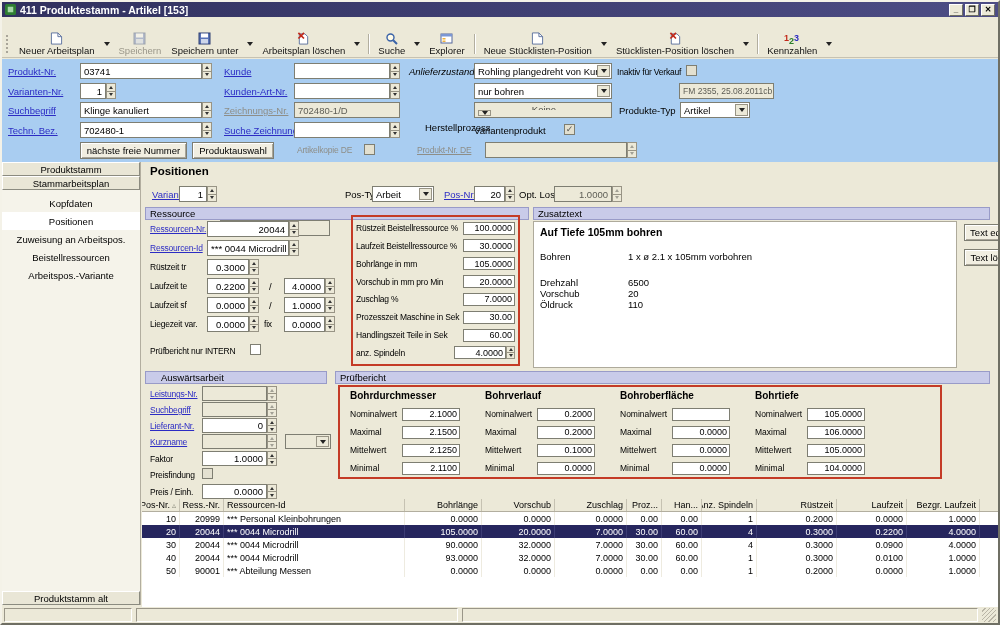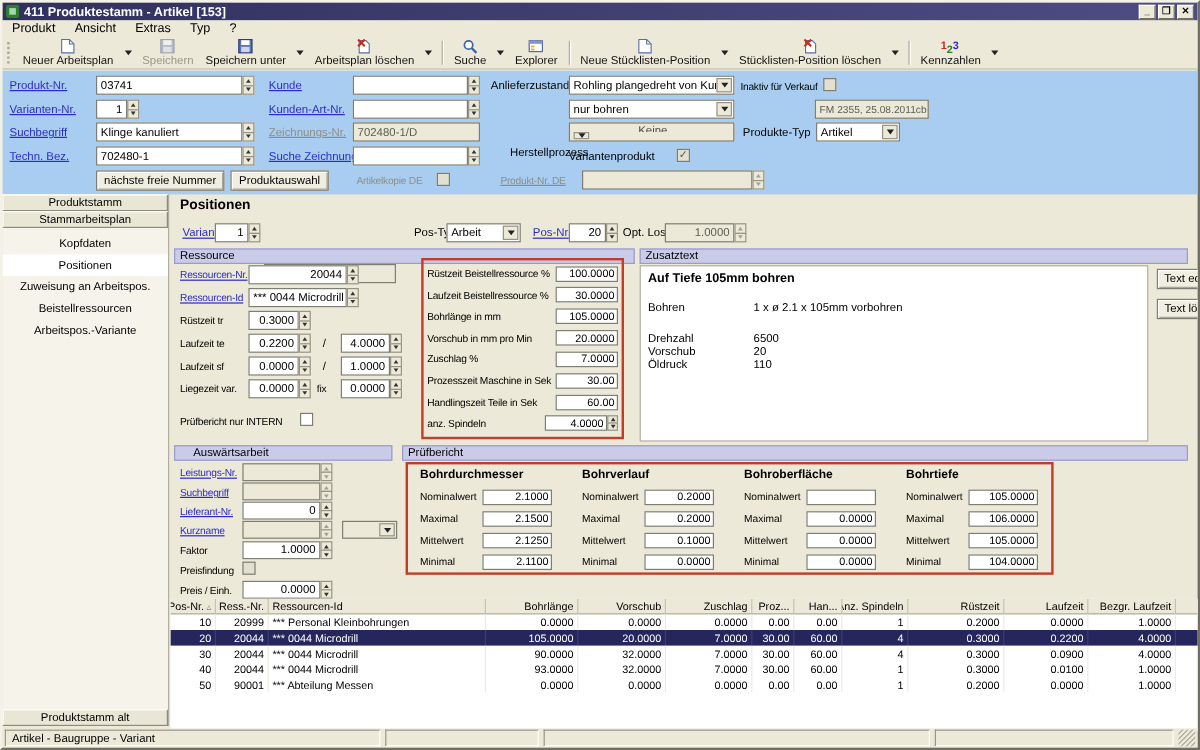--- a/index.html
+++ b/index.html
@@ -144,27 +144,20 @@
         <rect x="3" y="3" width="6" height="6" fill="#a5d6a7"></rect>
       </svg>
     <span>411 Produktestamm - Artikel [153]</span>
     <span class="win-btns">
       <span class="win-btn">_</span>
       <span class="win-btn">❐</span>
       <span class="win-btn">✕</span>
     </span>
   </div>
 
-  <div class="menubar">
-    <span class="menu-item">Produkt</span>
-    <span class="menu-item">Ansicht</span>
-    <span class="menu-item">Extras</span>
-    <span class="menu-item">Typ</span>
-    <span class="menu-item">?</span>
-  </div>
 
   <div class="toolbar">
       <div class="tb-grip"></div>
       <div class="tb-btn">
         <span class="tb-icon">
           <svg width="13" height="13" viewBox="0 0 13 14">
             <path d="M1 1h7l4 4v8H1z" fill="#fff" stroke="#5a6f9e"></path>
             <path d="M8 1v4h4" fill="none" stroke="#5a6f9e"></path>
           </svg>
         </span>
@@ -310,21 +303,21 @@
     </span>
   <span class="lbl glabel sm" style="left:295px;top:143px;">Artikelkopie DE</span>
   <span class="checkbox dis" style="left:362px;top:142px;"></span>
   <span class="lbl glink sm" style="left:415px;top:143px;">Produkt-Nr. DE</span>
   <div class="field dis" style="left:483px;top:140px;width:142px;"></div>
   <span class="spin dis" style="left:625px;top:140px;">
       <span class="u"></span>
       <span class="d"></span>
     </span>
 
-  <span class="lbl" style="left:407px;top:64px;">Anlieferzustand</span>
+  <span class="lbl" style="left:407px;top:64px;font-style:italic;">Anlieferzustand</span>
   <div class="combo" style="left:472px;top:61px;width:138px;">
     <span class="txt">Rohling plangedreht von Kunde</span>
     <span class="arr"></span>
   </div>
   <span class="lbl" style="left:423px;top:84px;margin-top:36px;">Herstellprozess</span>
   <div class="combo" style="left:472px;top:81px;width:138px;">
     <span class="txt">nur bohren</span>
     <span class="arr"></span>
   </div>
   <div class="combo dis" style="left:472px;top:100px;width:138px;flex-direction:column;">
@@ -540,21 +533,21 @@
   <span class="lbl sm" style="left:148px;top:468px;">Preisfindung</span>
   <span class="checkbox dis" style="left:200px;top:466px;"></span>
   <span class="lbl sm" style="left:148px;top:485px;">Preis / Einh.</span>
   <div class="field r h15" style="left:200px;top:482px;width:65px;">0.0000</div>
   <span class="spin h15" style="left:265px;top:482px;">
       <span class="u"></span>
       <span class="d"></span>
     </span>
 
   <div class="group-hd" style="left:333px;top:369px;width:655px;">Prüfbericht</div>
-  <div class="redbox" id="pb-box" style="left:336px;top:383px;width:540px;height:94px;">
+  <div class="redbox" id="pb-box" style="left:336px;top:383px;width:604px;height:94px;">
       <div class="pb-col" style="left: 10px;">
         <div class="pb-title">Bohrdurchmesser</div>
         <div class="pb-row">
           <span class="k">Nominalwert</span>
           <div class="v">2.1000</div>
         </div>
         <div class="pb-row">
           <span class="k">Maximal</span>
           <div class="v">2.1500</div>
         </div>
@@ -713,20 +706,19 @@
         <div class="t-c r" style="width: 40px;">0.00</div>
         <div class="t-c r" style="width: 55px;">1</div>
         <div class="t-c r" style="width: 80px;">0.2000</div>
         <div class="t-c r" style="width: 70px;">0.0000</div>
         <div class="t-c r" style="width: 73px;">1.0000</div>
         <div class="t-c" style="flex: 1 1 0%;"></div>
       </div>
     </div>
 
   <div class="statusbar">
-    <div class="st-panel" style="width:313px;">Artikel - Baugruppe - Variant</div>
     <div class="st-panel" style="width:128px;"></div>
     <div class="st-panel" style="width:322px;"></div>
     <div class="st-panel" style="flex:1;"></div>
     <div class="st-grip"></div>
   </div>
 
 </div>
 
 </body></html>

